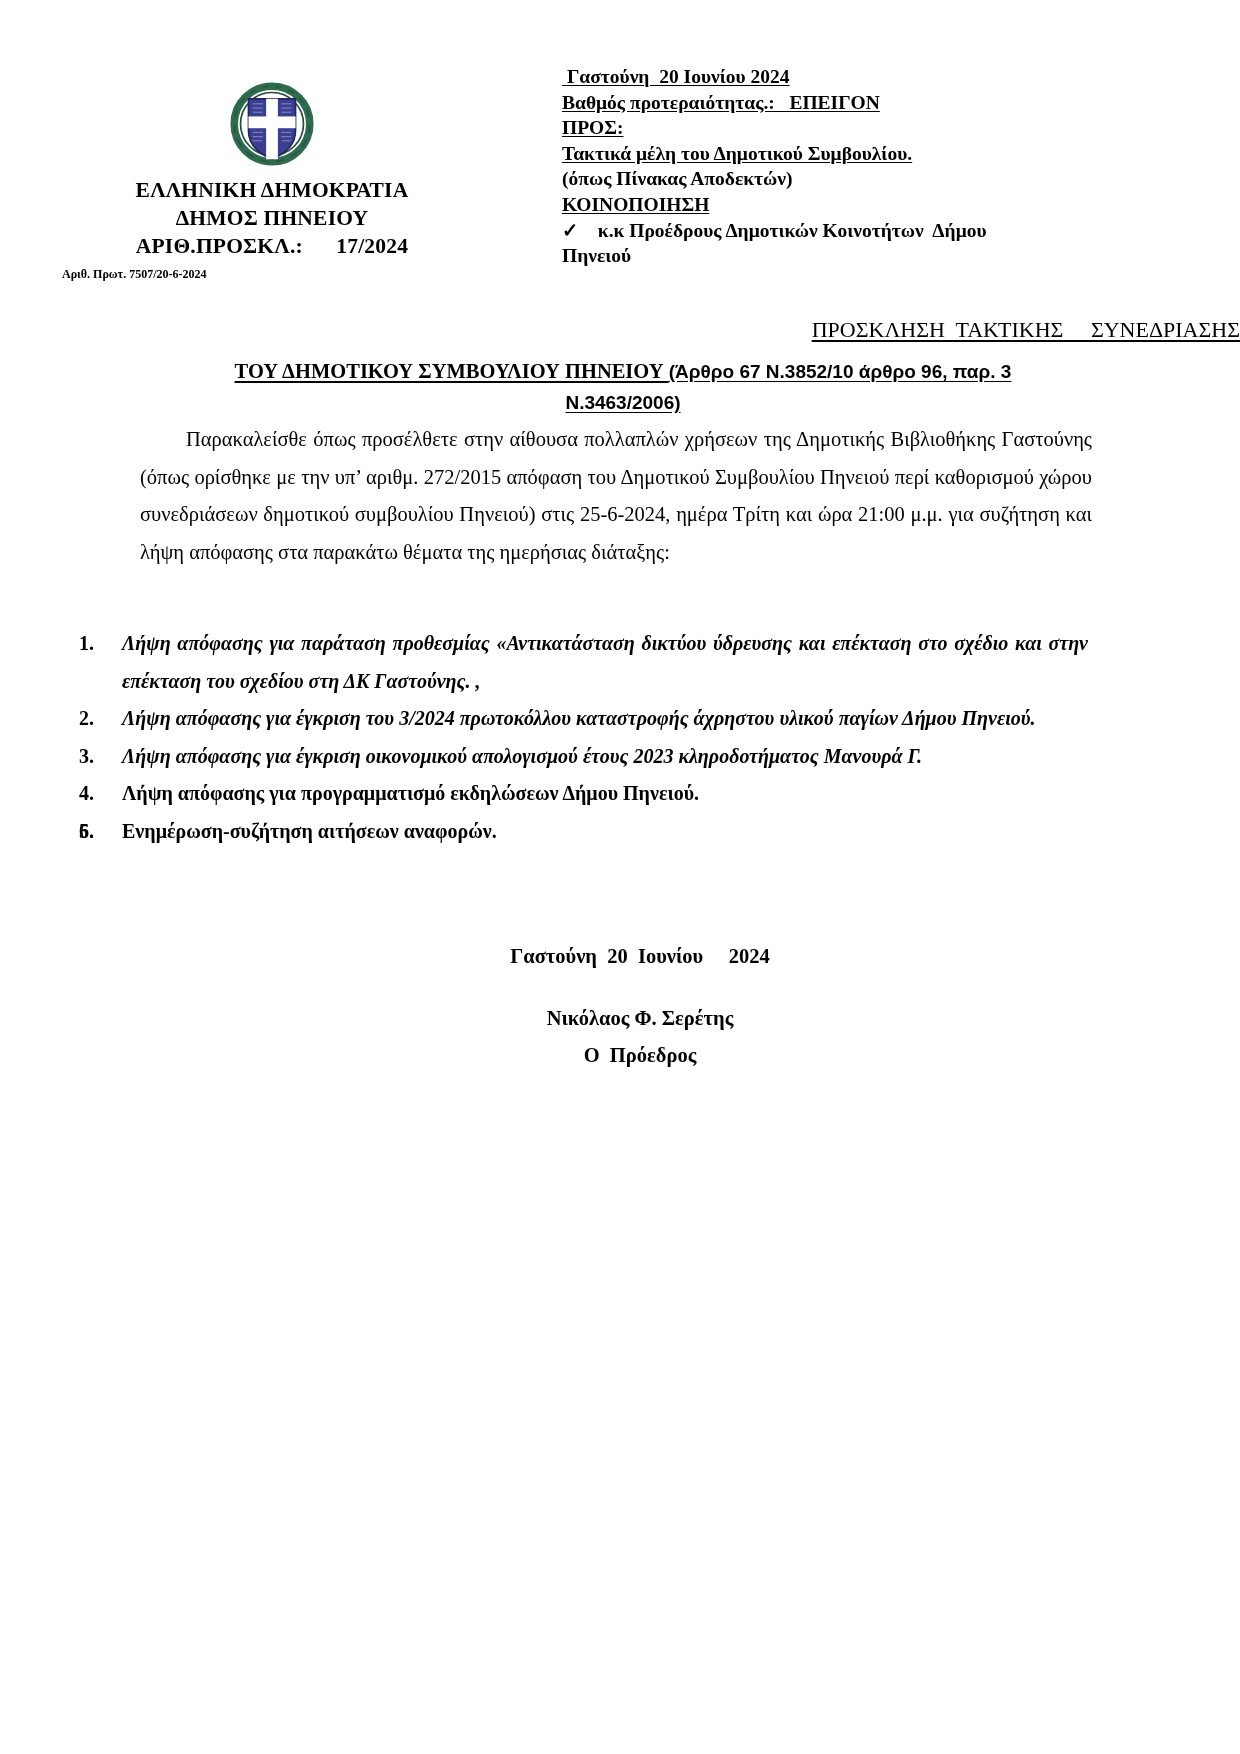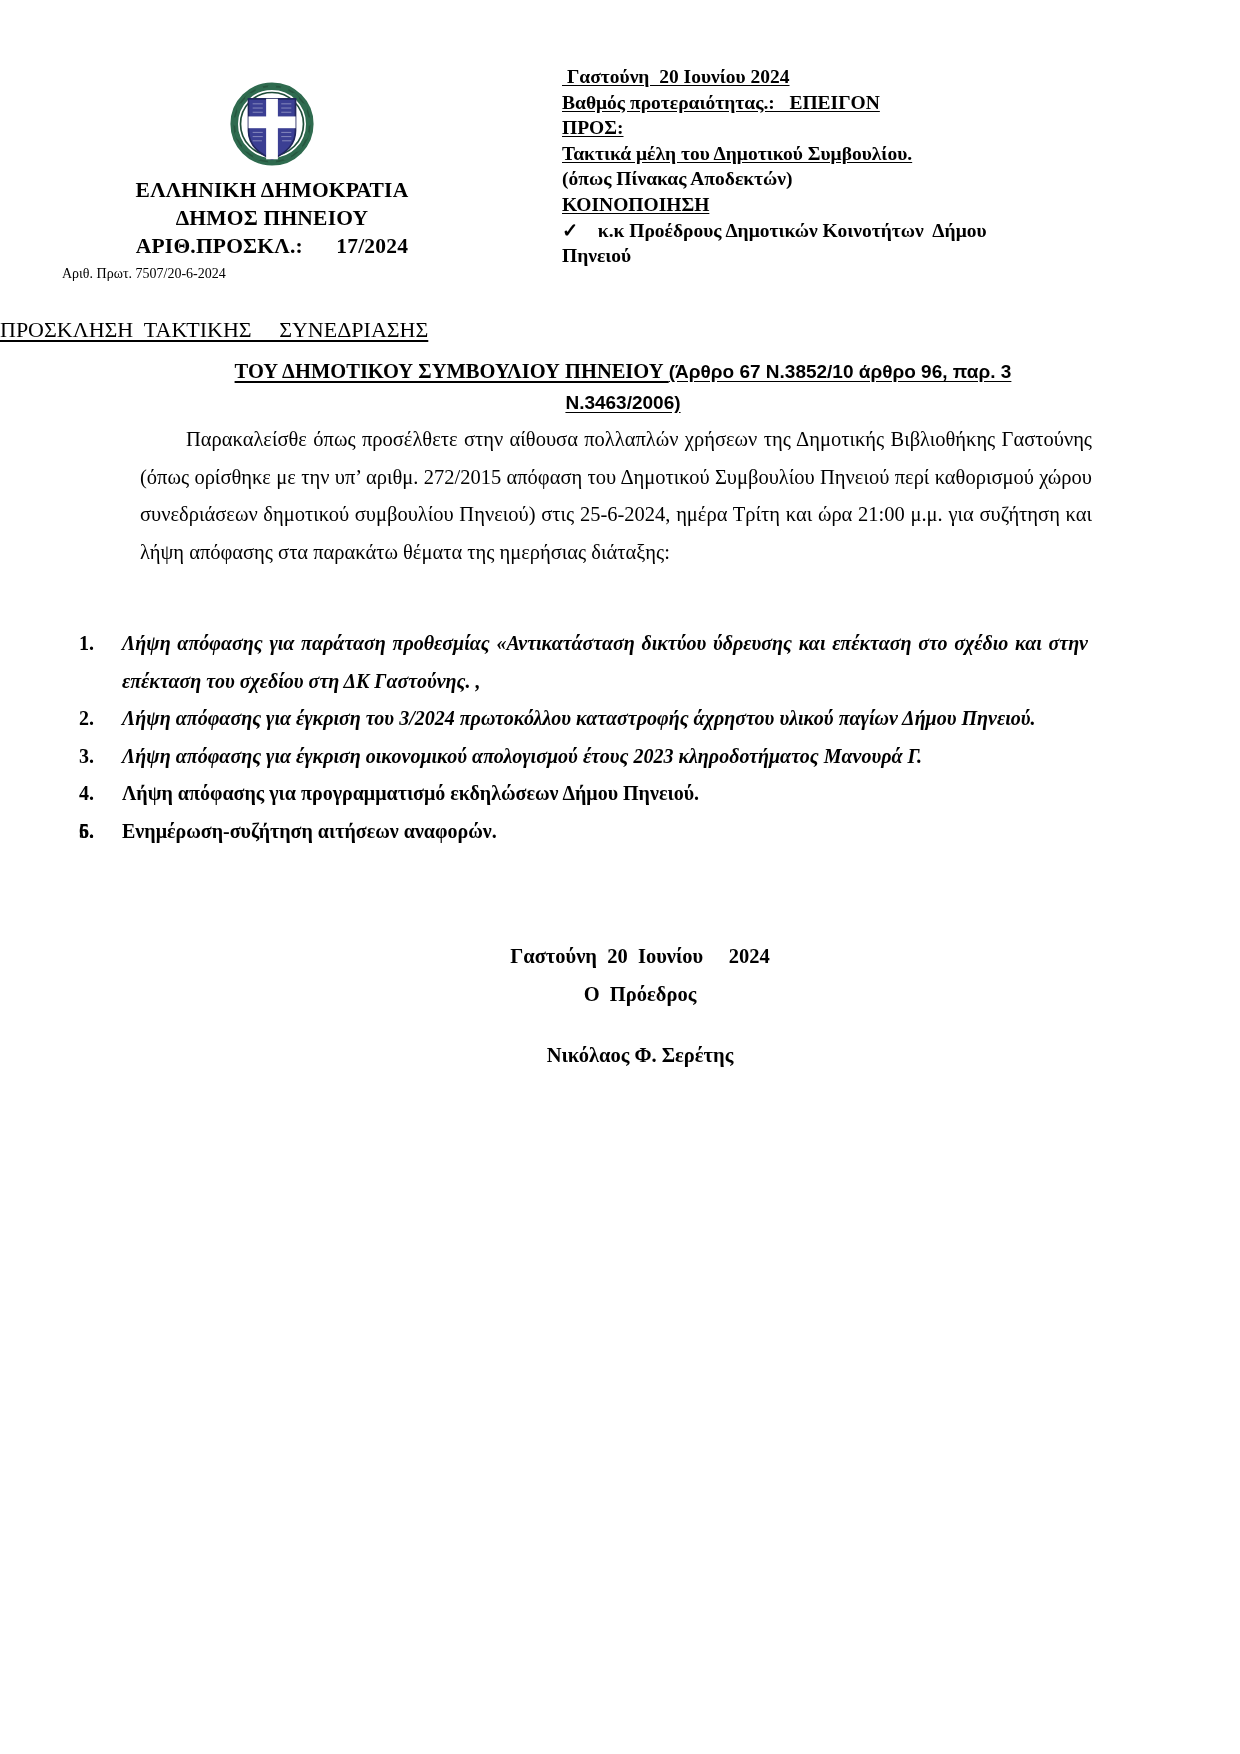--- a/index.html
+++ b/index.html
@@ -48,22 +48,22 @@
   }
   .org-line {
     font-weight: bold;
     font-size: 21.5px;
     line-height: 28px;
     letter-spacing: 0.2px;
     white-space: pre;
     text-align: center;
   }
   .org-sub {
-    font-weight: normal;
-    font-size: 14px;
+    font-weight: bold;
+    font-size: 12px;
     line-height: 28px;
     white-space: pre;
   }
 
   .addr-block {
     position: absolute;
     left: 562px;
     top: 64px;
     width: 492px;
     height: 214px;
@@ -79,21 +79,21 @@
     text-decoration: underline;
     text-underline-offset: 2px;
   }
 
   
   .title-main {
     position: absolute;
     left: 0;
     top: 317px;
     width: 1240px;
-    text-align: left;
+    text-align: right;
   }
   .title-main span {
     font-weight: normal;
     font-size: 22px;
     text-decoration: underline;
     text-underline-offset: 3px;
     white-space: pre;
   }
 
   .title-sub {
@@ -283,17 +283,17 @@
       <span class="num">5.</span>
     </div>
     <div class="agenda-item">
       <span class="num">6.</span>
       <span class="txt"> Ενημέρωση-συζήτηση αιτήσεων αναφορών.</span>
     </div>
   </div>
 
   <div class="signature">
     <div class="sig-line">Γαστούνη  20  Ιουνίου     2024</div>
+    <div class="sig-line gap">Νικόλαος Φ. Σερέτης</div>
     <div class="sig-line">Ο  Πρόεδρος</div>
-    <div class="sig-line gap">Νικόλαος Φ. Σερέτης</div>
   </div>
 
 </div>
 
 </body></html>

